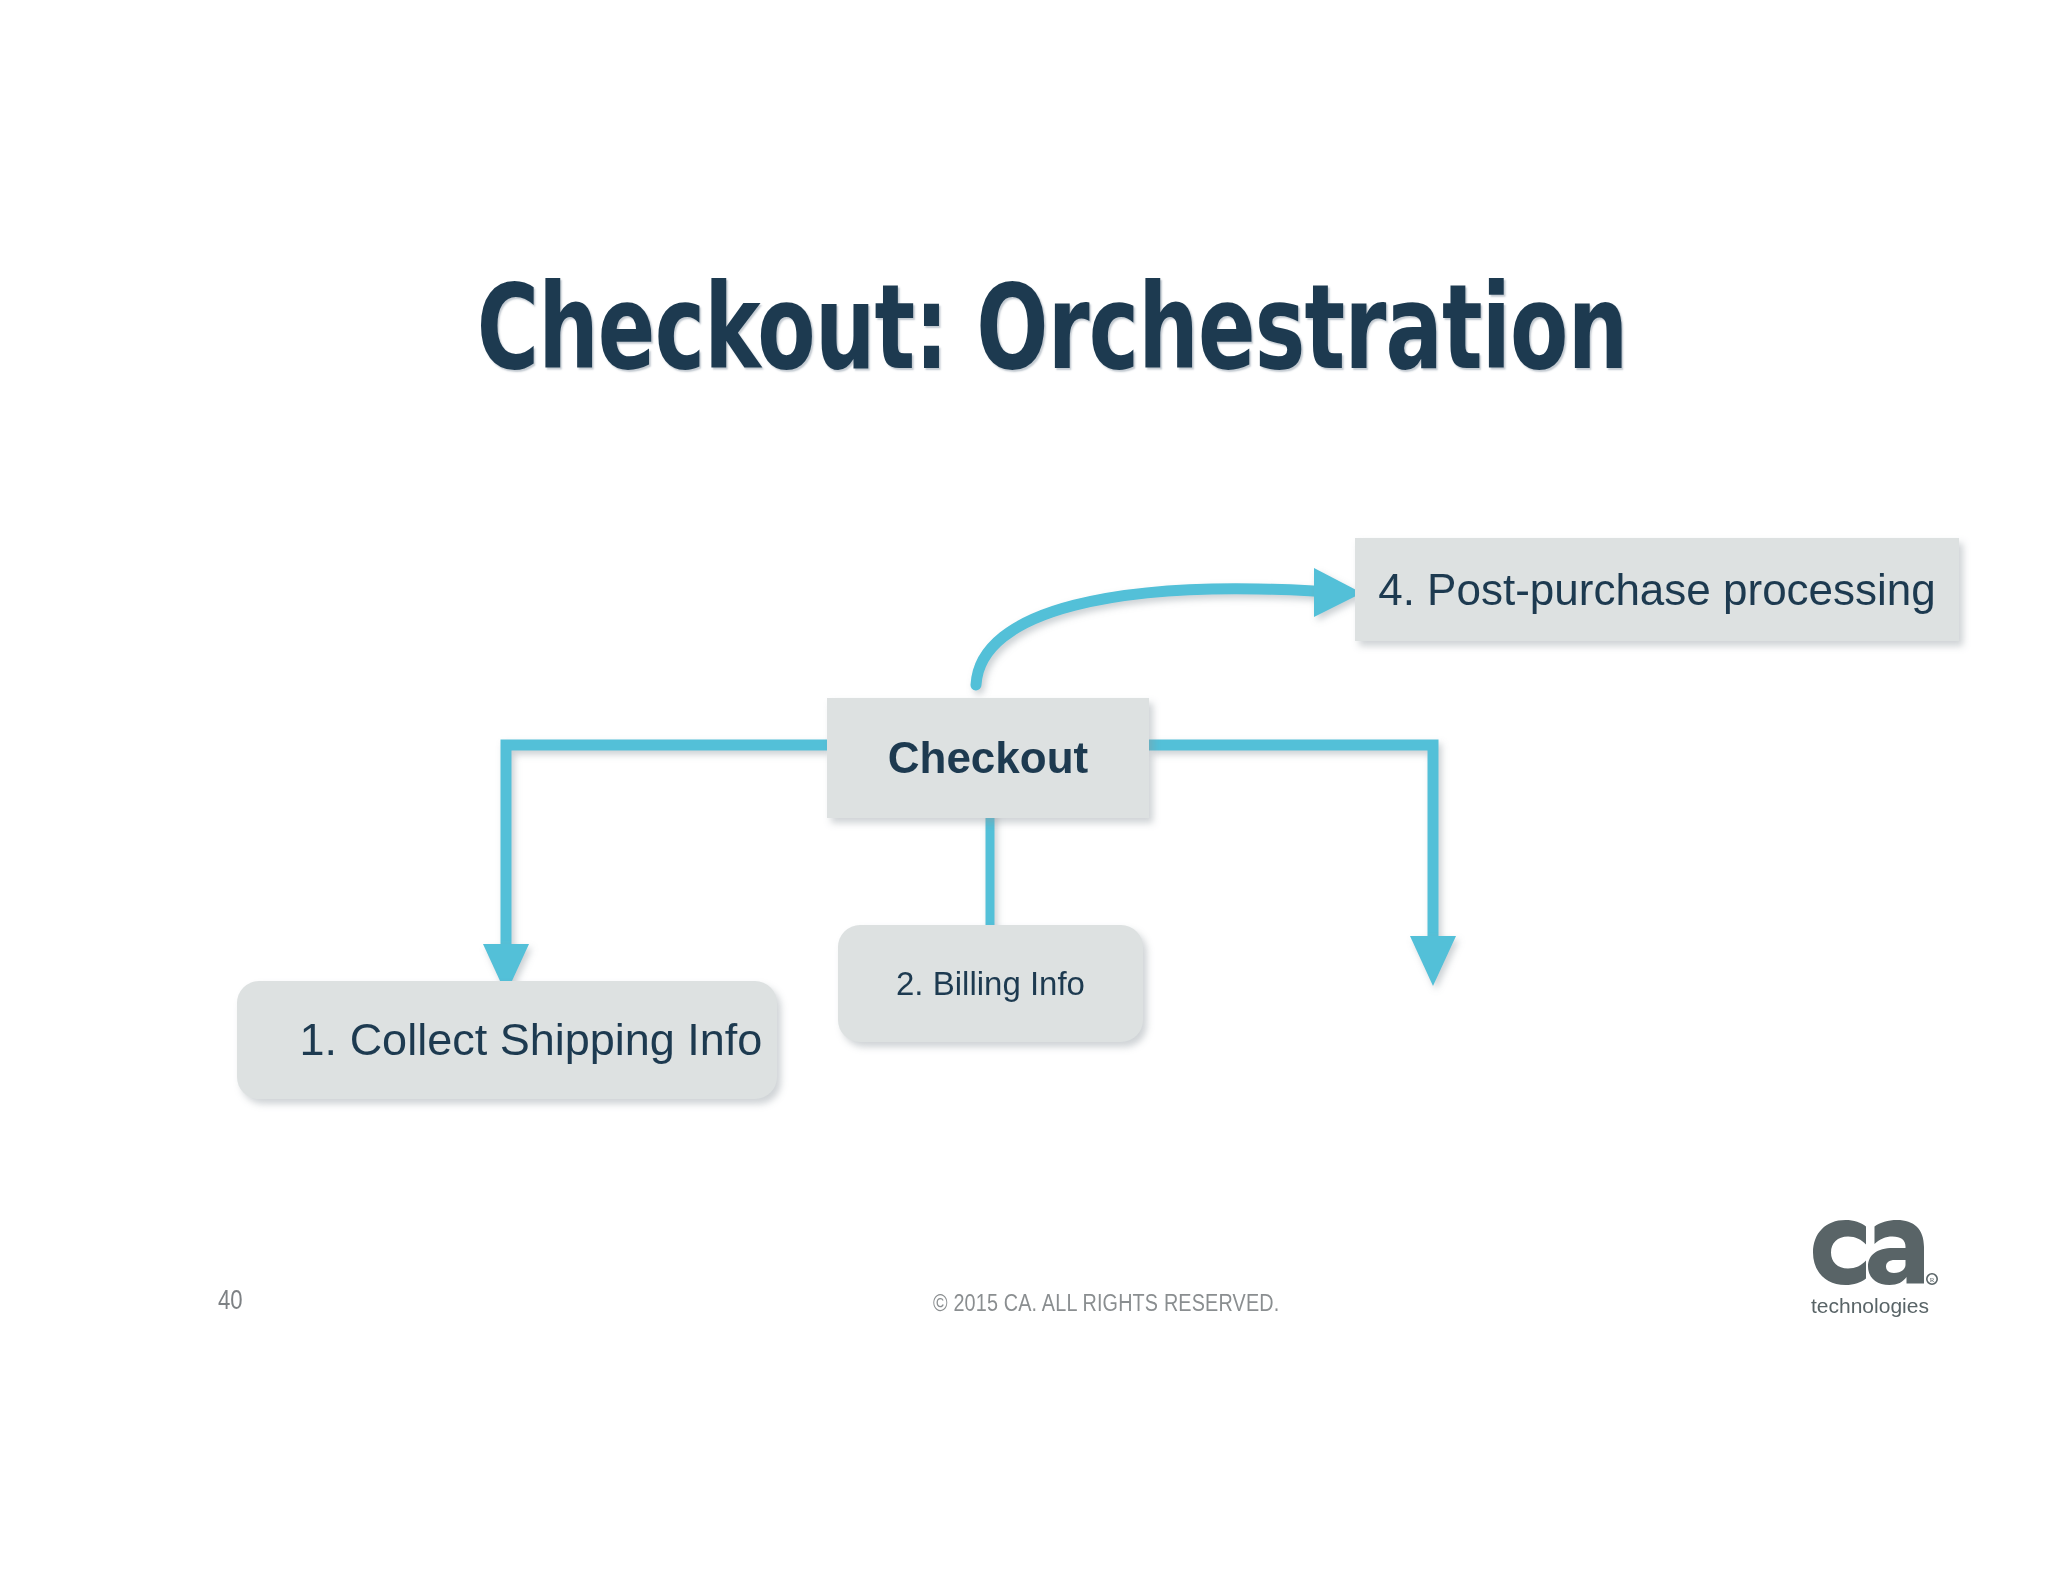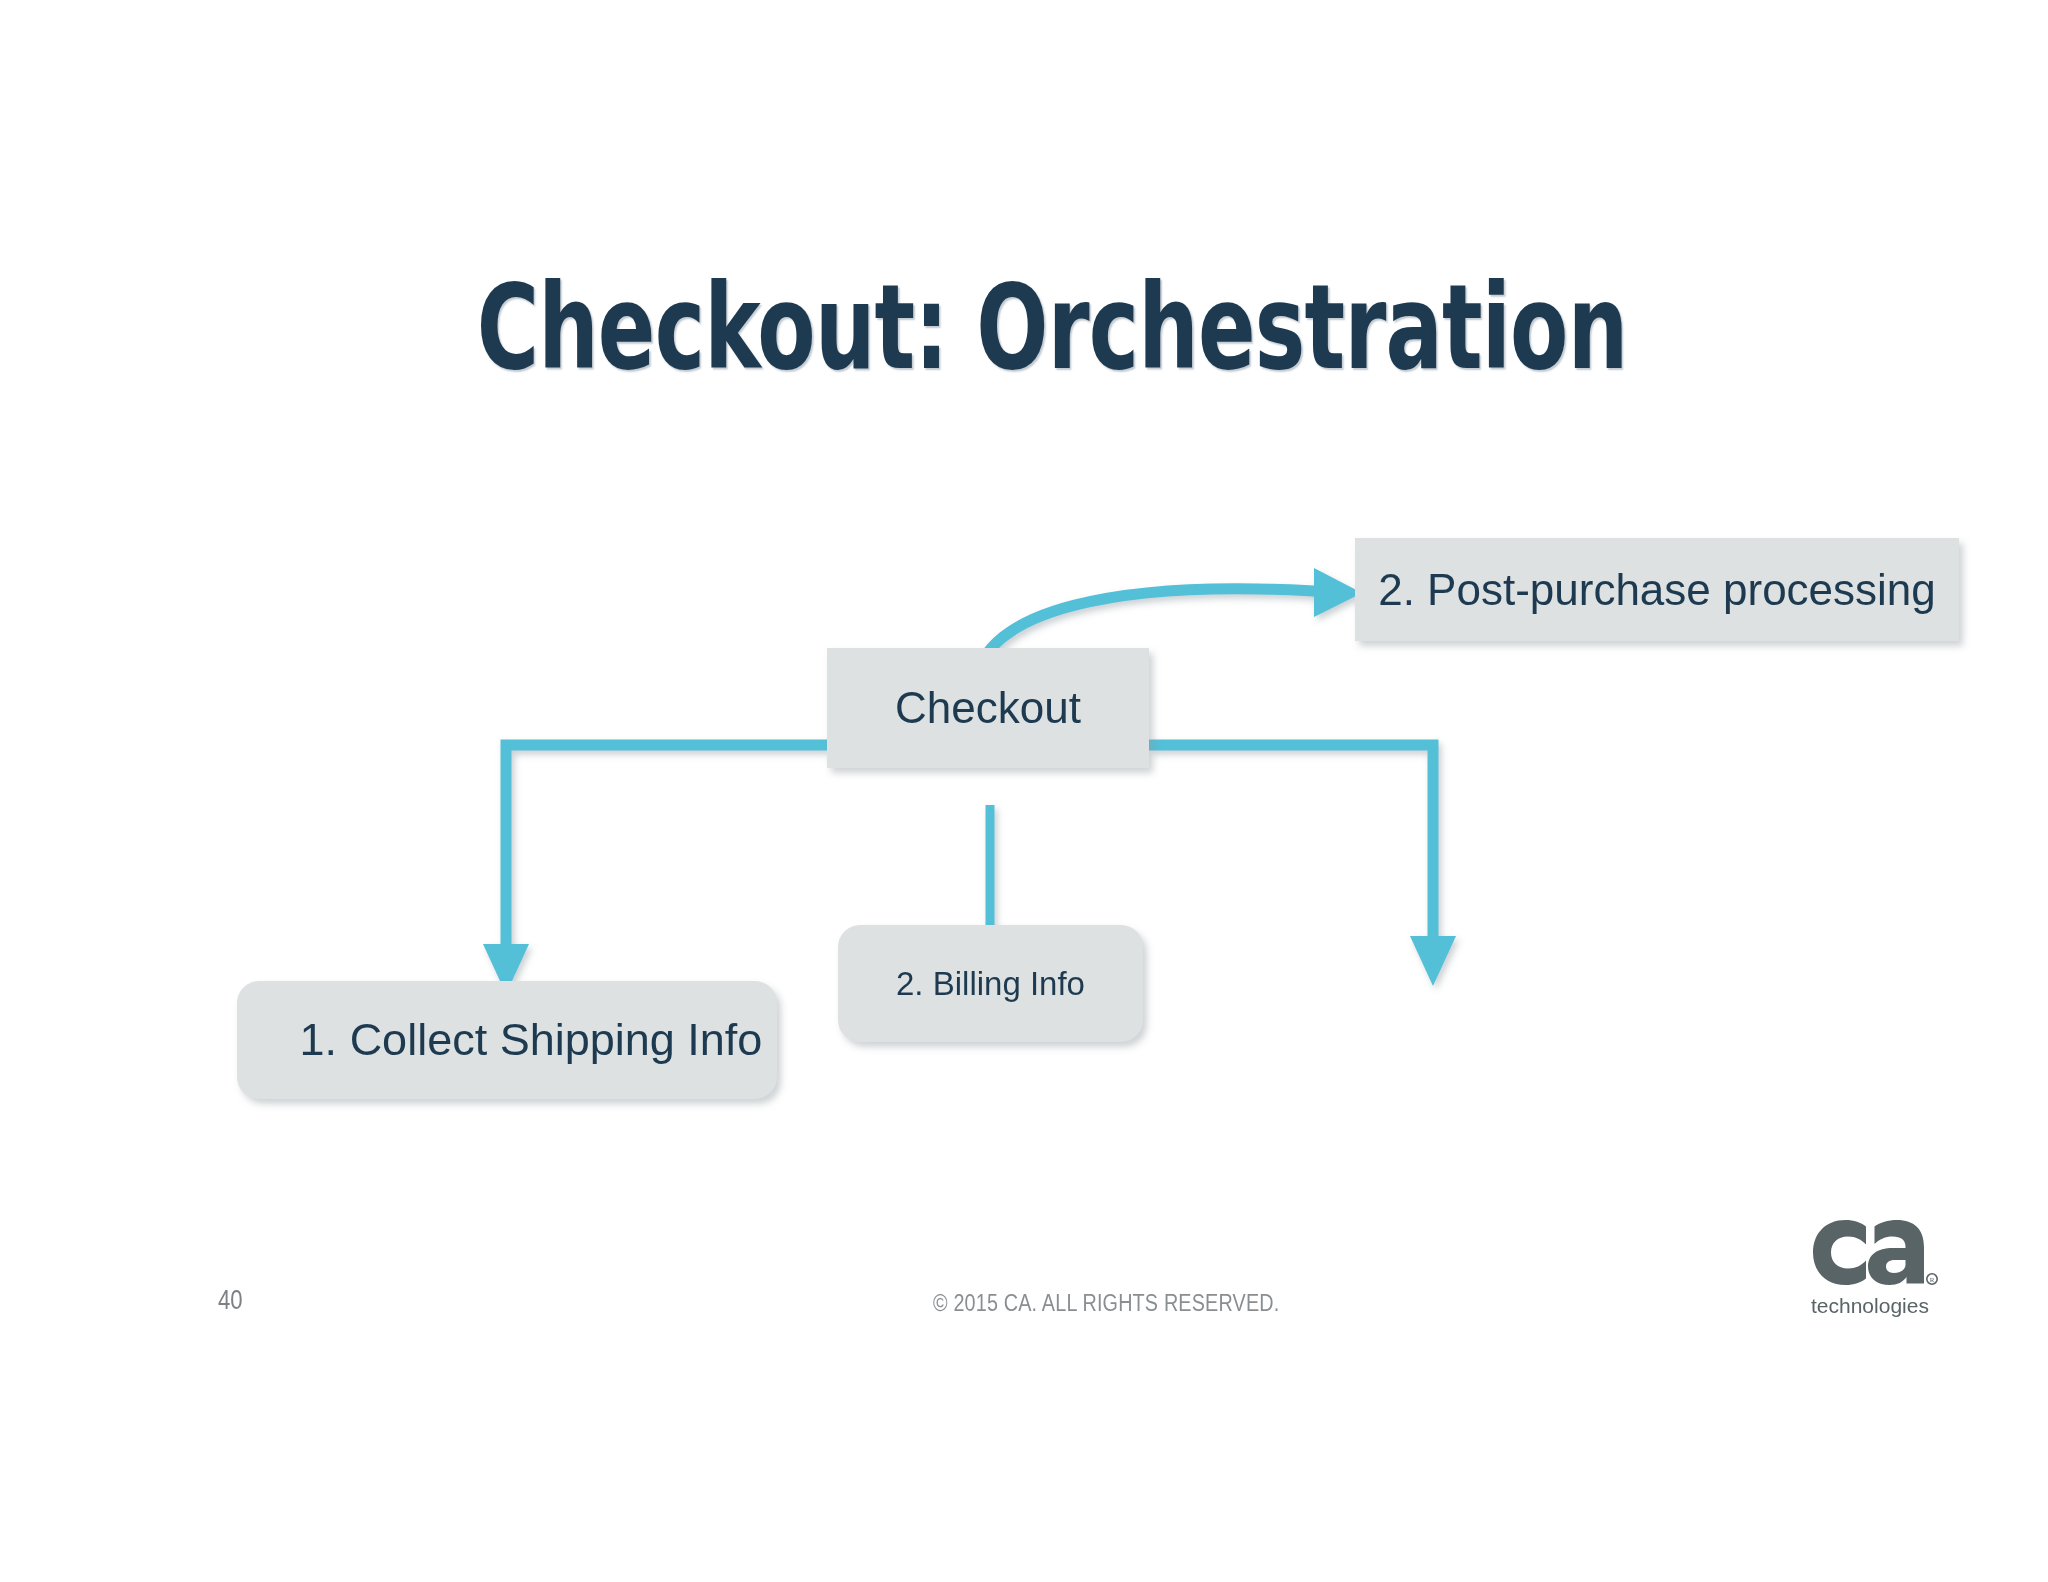--- a/index.html
+++ b/index.html
@@ -80,25 +80,26 @@
     left: 1327px;
     top: 538px;
     width: 604px;
     height: 103px;
     border-radius: 0;
     font-size: 44px;
   }
 
   #node-checkout {
     left: 799px;
-    top: 648px;
+    top: 698px;
     width: 322px;
     height: 120px;
     border-radius: 0;
     font-size: 44px;
+    font-weight: bold;
   }
 
   #node-shipping {
     left: 209px;
     top: 981px;
     width: 540px;
     height: 118px;
     border-radius: 22px;
     font-size: 45px;
     padding-left: 48px;
@@ -186,21 +187,21 @@
 
       <g filter="url(#softshadow)" fill="#52c0d8" stroke="none">
         <path d="M 455 944 L 501 944 L 478 994 Z"></path>
         <path d="M 939 944 L 985 944 L 962 994 Z"></path>
         <path d="M 1382 936 L 1428 936 L 1405 986 Z"></path>
         <path d="M 1286 568 L 1334 593 L 1286 617 Z"></path>
       </g>
     </svg>
 
     <div class="node" id="node-post-purchase">
-      <span class="node-label">2. Post-purchase processing</span>
+      <span class="node-label">4. Post-purchase processing</span>
     </div>
 
     <div class="node" id="node-checkout">
       <span class="node-label">Checkout</span>
     </div>
 
     <div class="node" id="node-shipping">
       <span class="node-label">1. Collect Shipping Info</span>
     </div>
 

